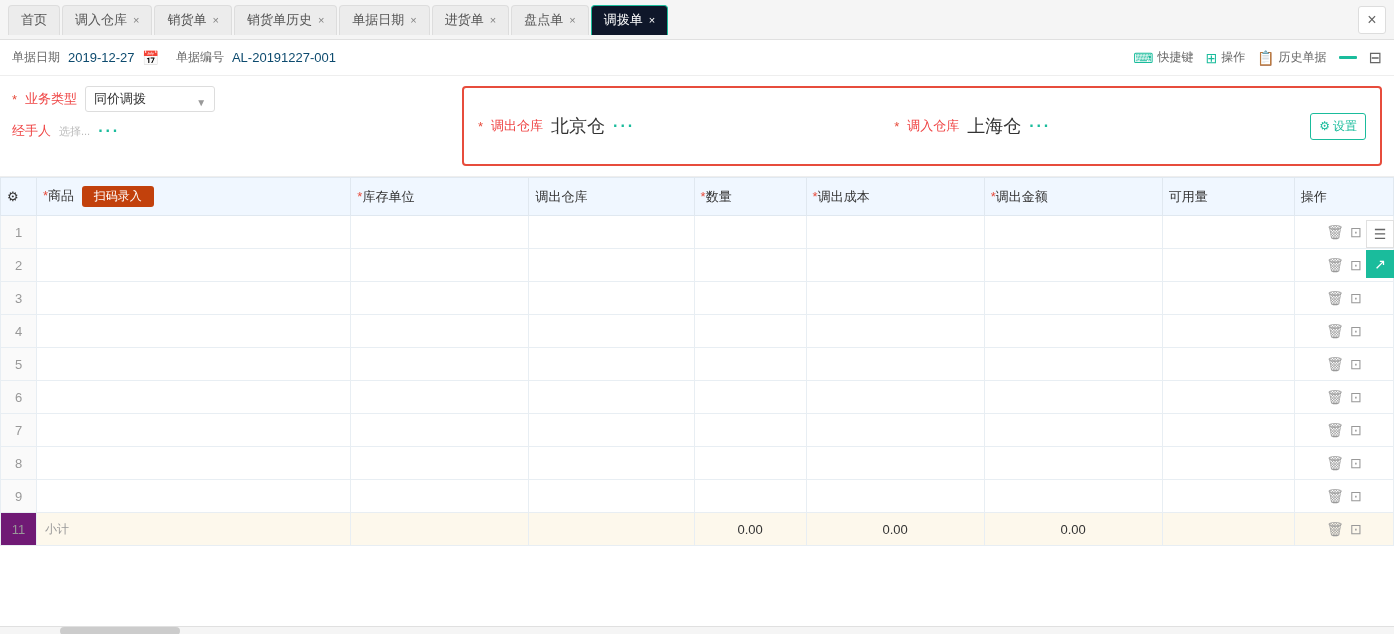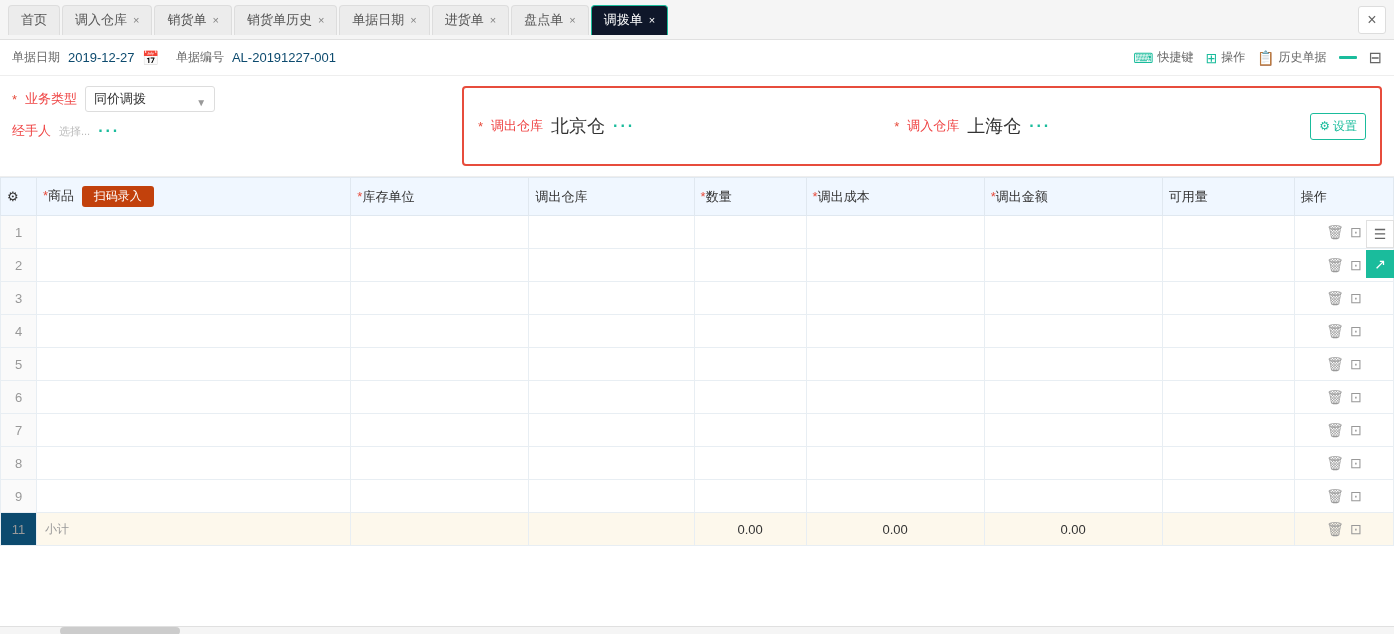--- a/index.html
+++ b/index.html
@@ -66,21 +66,21 @@
     .table-container { overflow: auto; flex: 1; }
     .data-table { width: 100%; border-collapse: collapse; font-size: 13px; }
     .data-table th {
       background: #f0f7ff; border: 1px solid #e0e8f0; padding: 8px 6px; text-align: left;
       font-weight: normal; color: #333; white-space: nowrap; position: sticky; top: 0; z-index: 1;
     }
     .data-table td {
       border: 1px solid #e8eef3; padding: 0; height: 32px; color: #333;
     }
     .data-table td.row-num { text-align: center; color: #999; background: #fafafa; width: 36px; }
-    .data-table tbody tr:last-child td { background: #0c4a6e; font-weight: 500; }
+    .data-table tbody tr:last-child td { background: #701a75; font-weight: 500; }
     .action-col { display: flex; align-items: center; justify-content: center; gap: 6px; height: 32px; }
     .action-icon { color: #999; cursor: pointer; font-size: 14px; }
 
     
     .scan-btn {
       background: #c2410c; color: #fff; border: none; border-radius: 3px; padding: 2px 12px;
       font-size: 12px; cursor: pointer; margin-left: 4px;
     }
 
     

